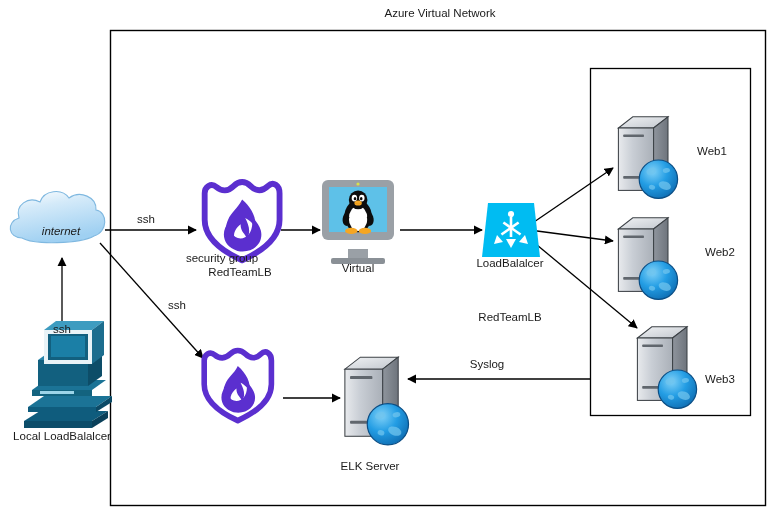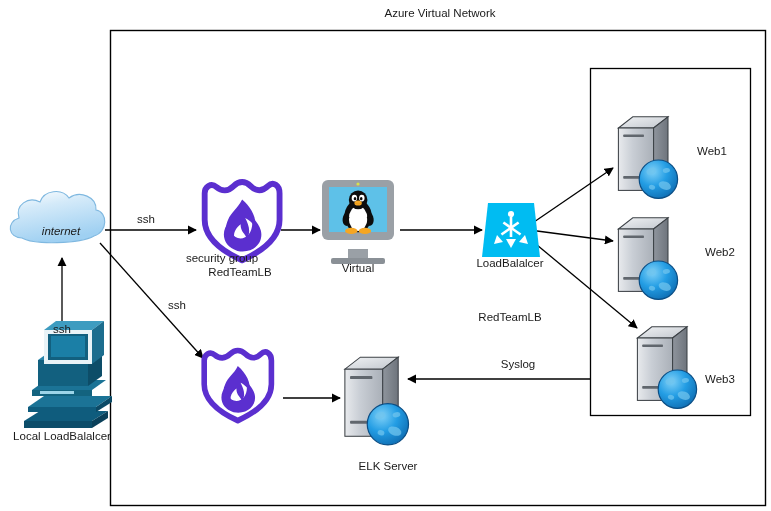--- a/index.html
+++ b/index.html
@@ -326,23 +326,23 @@
   <div class="lbl center" style="left:177px; top:298px;">ssh</div>
 
   <div class="lbl center" style="left:222px; top:251px;">security group</div>
   <div class="lbl center" style="left:240px; top:265px;">RedTeamLB</div>
 
   <div class="lbl center" style="left:358px; top:261px;">Virtual</div>
 
   <div class="lbl center" style="left:498px; top:256px;margin-left:12px;">LoadBalalcer</div>
   <div class="lbl center" style="left:510px; top:270px;margin-top:40px;">RedTeamLB</div>
 
-  <div class="lbl center" style="left:388px; top:459px;">ELK Server</div>
-
-  <div class="lbl center" style="left:487px; top:357px;margin-left:31px;">Syslog</div>
+  <div class="lbl center" style="left:370px; top:459px;">ELK Server</div>
+
+  <div class="lbl center" style="left:487px; top:357px;">Syslog</div>
 
   <div class="lbl left" style="left:697px; top:144px;">Web1</div>
 
   <div class="lbl left" style="left:705px; top:245px;">Web2</div>
 
   <div class="lbl left" style="left:705px; top:372px;">Web3</div>
 
 </div>
 
 </body></html>

